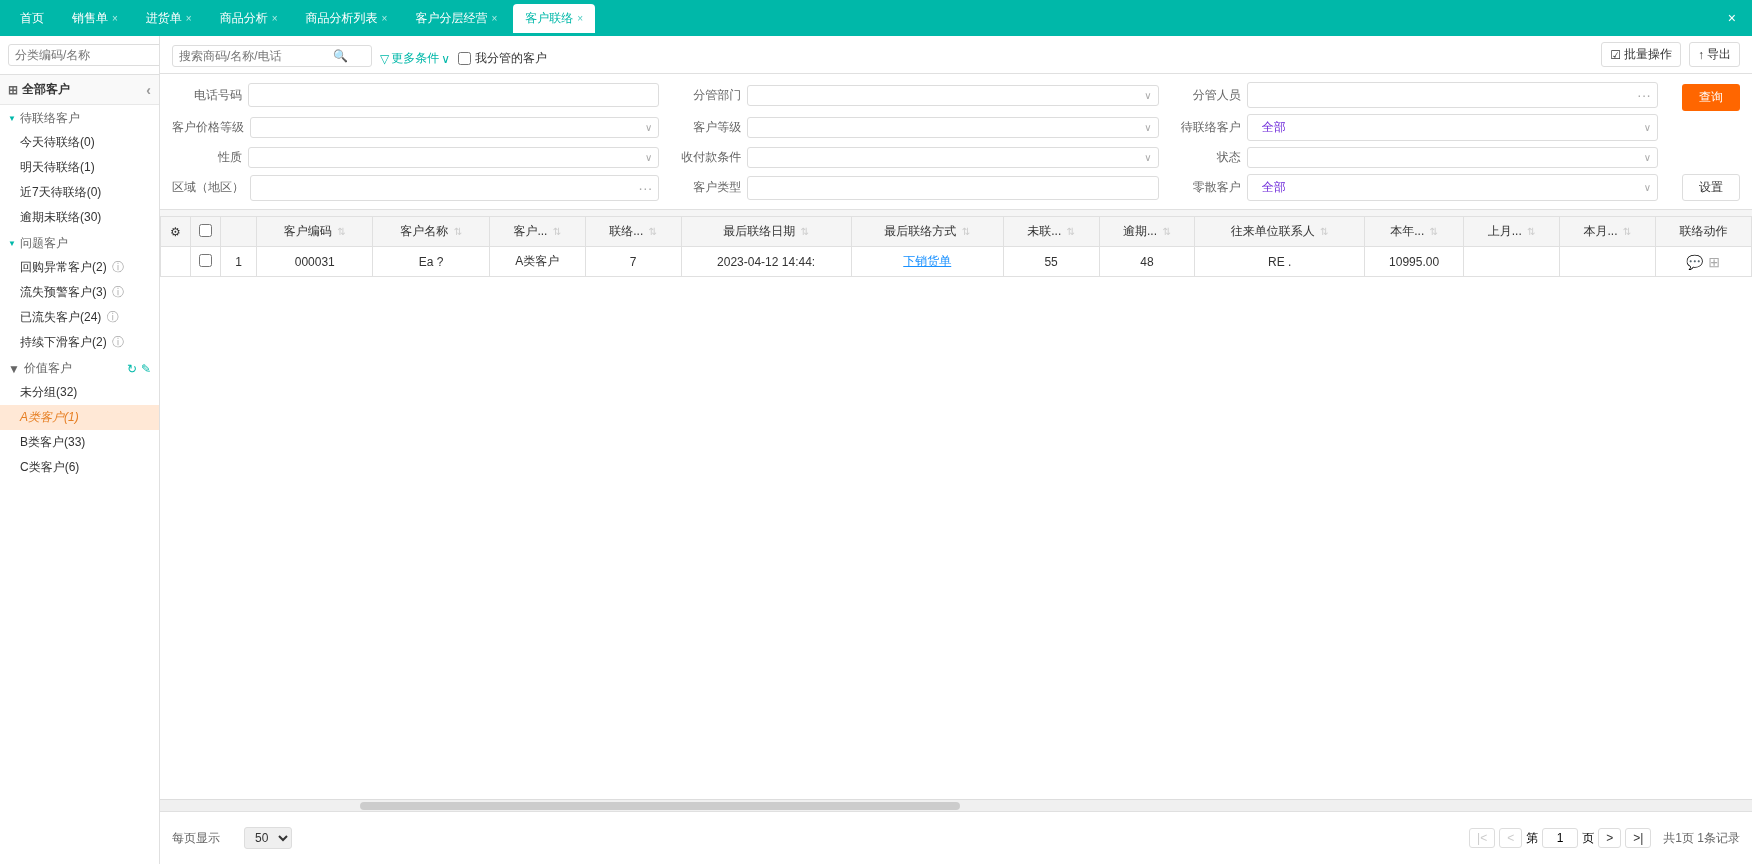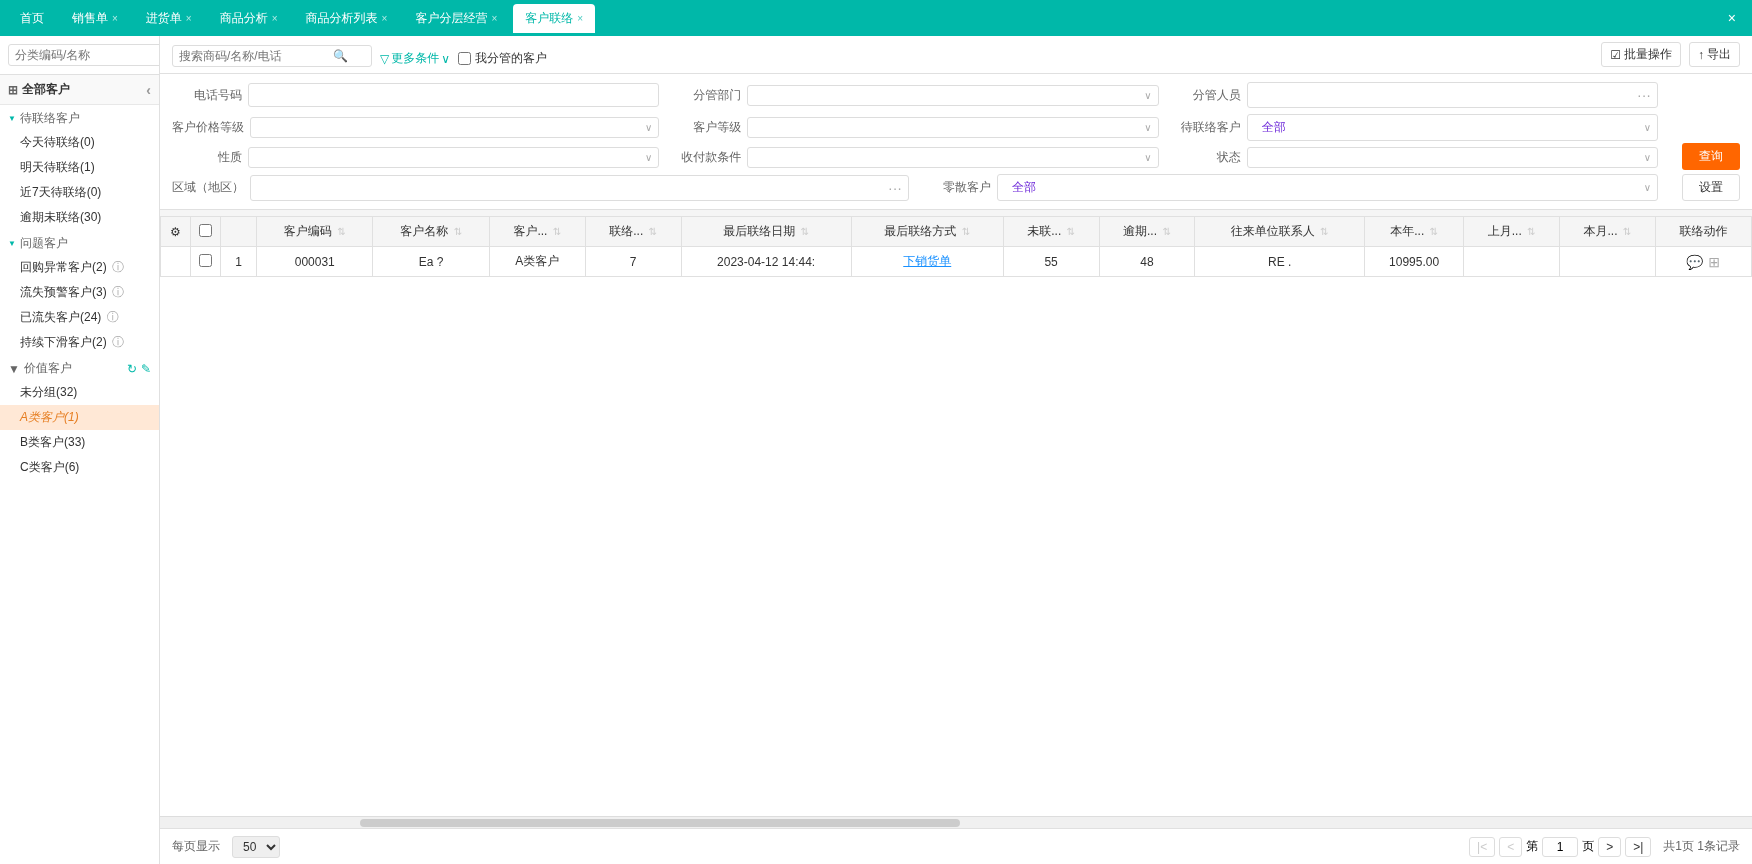--- a/index.html
+++ b/index.html
@@ -311,27 +311,27 @@
       padding: 6px 8px;
       text-align: center;
       color: #333;
     }
     .link-text { color: #1890ff; text-decoration: underline; cursor: pointer; text-align: center; }
     .row-actions { display: flex; gap: 4px; justify-content: center; align-items: center; }
     .row-action-icon { color: #aaa; cursor: pointer; font-size: 14px; }
 
     
     .bottom-bar {
-      height: 36px;
+      height: 53px;
       background: white;
       border-top: 1px solid #e0e0e0;
       display: flex;
       align-items: center;
       padding: 0 12px;
-      gap: 12px;
+      gap: 24px;
     }
     .page-size-label { color: #666; }
     .page-size-select {
       border: 1px solid #ddd;
       border-radius: 3px;
       padding: 2px 6px;
       font-size: 12px;
       color: #333;
       cursor: pointer;
     }
@@ -572,29 +572,33 @@
 
           <div class="filter-row">
             <div class="filter-cell">
               <span class="filter-label">区域（地区）</span>
               <div class="filter-select">
                 <span class="filter-select-text"></span>
                 <span class="more-dots">···</span>
               </div>
             </div>
             <div class="filter-cell">
+              <span class="filter-label">客户类型</span>
+              <input class="filter-input" style="flex: 1 1 0%;">
+            </div>
+            <div class="filter-cell">
               <span class="filter-label">零散客户</span>
               <div class="filter-select">
                 <span class="filter-select-text">全部</span>
                 <span class="filter-select-arrow">∨</span>
               </div>
             </div>
           </div>
         </div>
-        <div class="filter-actions" style="padding-left:12px; justify-content:flex-end; padding-top:2px;">
+        <div class="filter-actions" style="padding-left:12px; justify-content:space-between; padding-top:2px;">
           <button class="btn-query">查询</button>
           <button class="btn-settings">设置</button>
         </div>
       </div>
     </div>
 
     <div class="table-container">
       <table>
         <thead>
           <tr>

